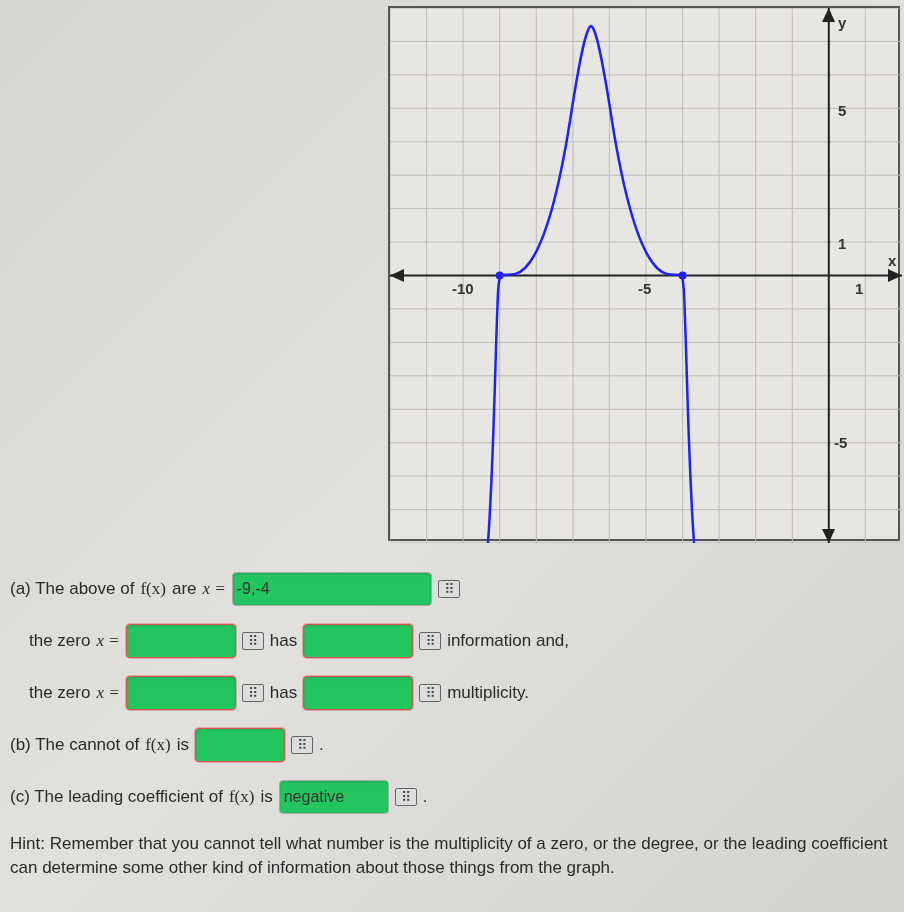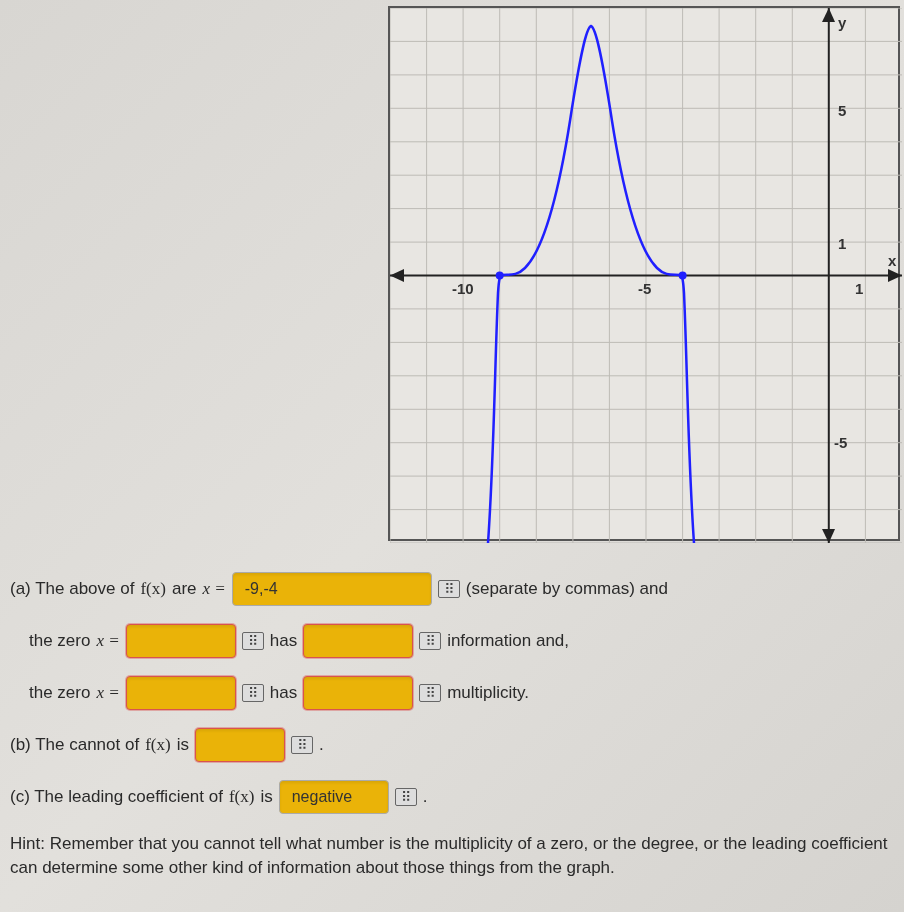--- a/index.html
+++ b/index.html
@@ -37,23 +37,23 @@
     flex-wrap: wrap;
     gap: 6px;
   }
   .indent { margin-left: 19px; }
   .fx { font-family: 'Times New Roman', serif; }
   .xeq { font-style: italic; font-family: 'Times New Roman', serif; }
   input.answer {
     height: 34px;
     border: 1px solid #aaa;
     border-radius: 4px;
-    padding: 0 12px;
+    padding: 0 4px;
     font-size: 16px;
-    background: #eab308;
+    background: #22c55e;
     color: #333;
     box-shadow: inset 0 2px 3px rgba(0,0,0,0.08);
   }
   input.wide { width: 200px; }
   input.med { width: 110px; }
   input.small { width: 90px; }
   input.incorrect {
     border: 1px solid #d9534f;
     box-shadow: 0 0 0 1px rgba(217,83,79,0.4), inset 0 2px 3px rgba(0,0,0,0.08);
   }
@@ -156,21 +156,20 @@
 <div class="content">
 
 
   <div class="line">
     <span>(a) The above of </span>
     <span class="fx">f(x)</span>
     <span> are </span>
     <span class="xeq">x =</span>
     <input class="answer wide" value="-9,-4" style="">
     <span class="kbd-icon"></span>
-    <span>(separate by commas) and</span>
   </div>
 
   <div class="line indent">
     <span>the zero </span>
     <span class="xeq">x =</span>
     <input class="answer med incorrect" value="" style="">
     <span class="kbd-icon"></span>
     <span>has</span>
     <input class="answer med incorrect" value="" style="">
     <span class="kbd-icon"></span>

